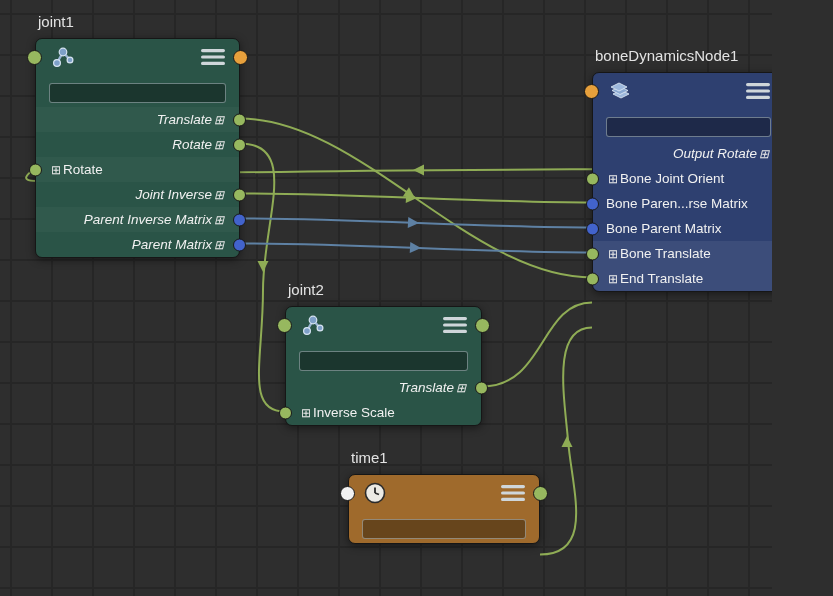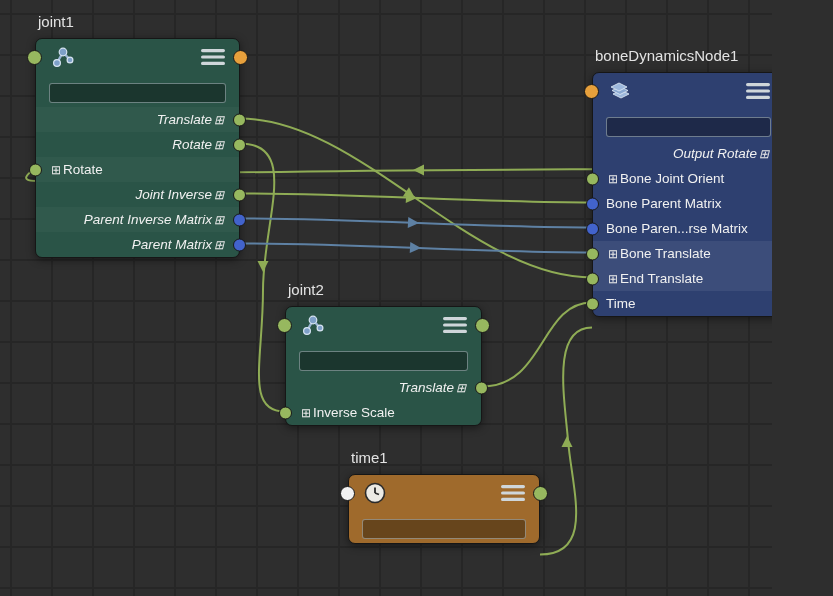--- a/index.html
+++ b/index.html
@@ -157,39 +157,35 @@
           <span>Output Rotate</span>
           <span class="expand">⊞</span>
           <span class="port p-green"></span>
         </div>
         <div class="row l">
           <span class="expand">⊞</span>
           <span>Bone Joint Orient</span>
           <span class="port p-green"></span>
         </div>
         <div class="row l">
+          <span>Bone Paren...rse Matrix</span>
+          <span class="port p-blue"></span>
+        </div>
+        <div class="row l">
           <span>Bone Parent Matrix</span>
           <span class="port p-blue"></span>
         </div>
-        <div class="row l">
-          <span>Bone Paren...rse Matrix</span>
-          <span class="port p-blue"></span>
-        </div>
         <div class="row l hl">
           <span class="expand">⊞</span>
           <span>Bone Translate</span>
           <span class="port p-green"></span>
         </div>
         <div class="row l hl">
           <span class="expand">⊞</span>
           <span>End Translate</span>
-          <span class="port p-green"></span>
-        </div>
-        <div class="row l">
-          <span>Time</span>
           <span class="port p-green"></span>
         </div>
       </div>
     </div>
     <span class="hport hport-l p-orange"></span>
     <span class="hport hport-r p-green"></span>
   </div>
 
   <div class="node t-joint n-joint2">
     <div class="node-title">joint2</div>

